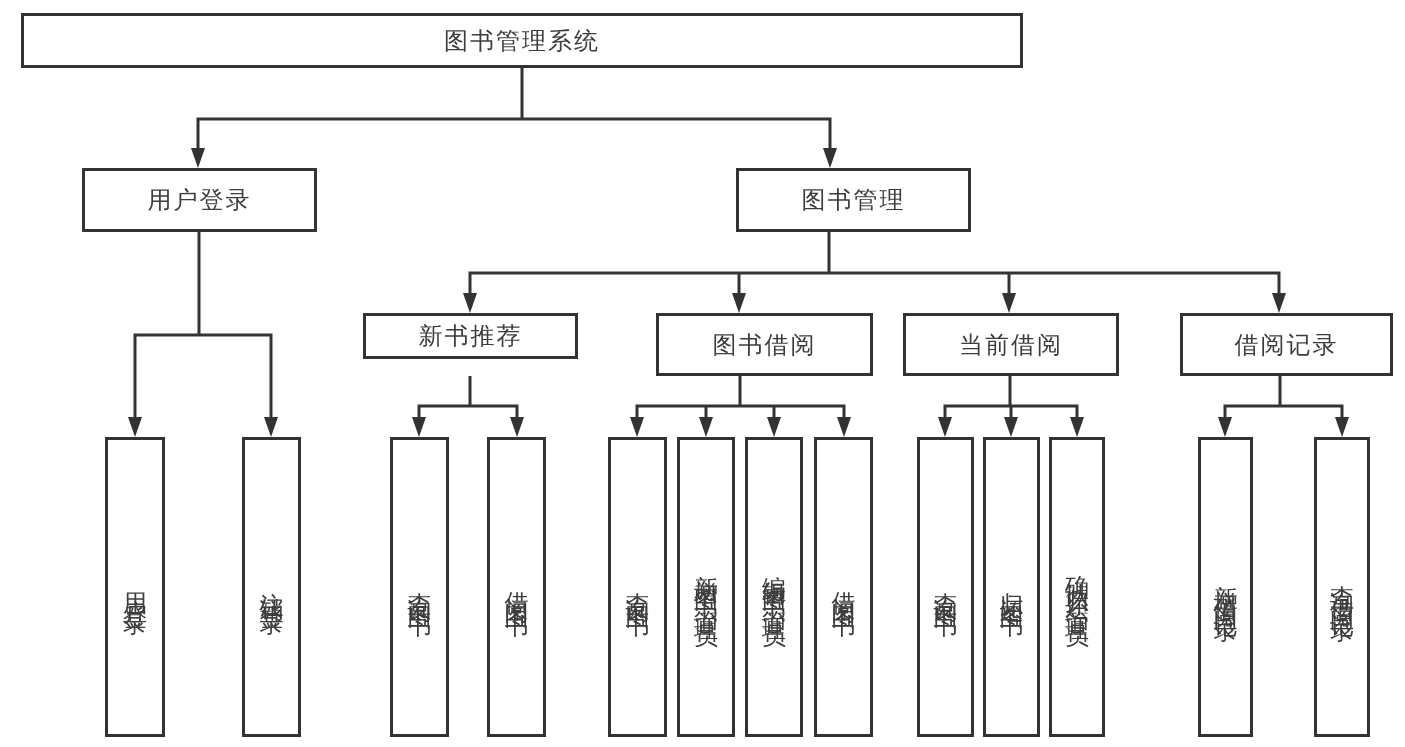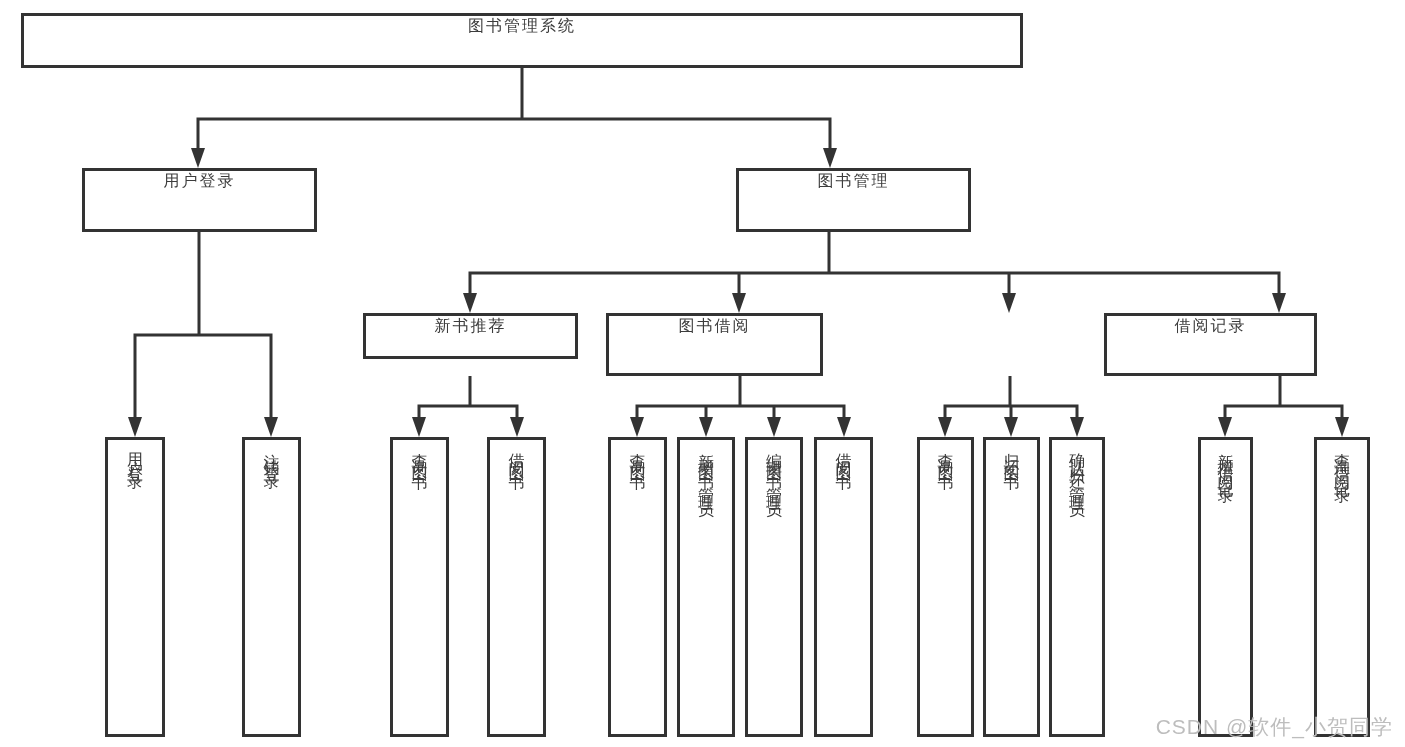--- a/index.html
+++ b/index.html
@@ -28,23 +28,23 @@
     fill: var(--line, #333333);
     stroke: none;
   }
   .node {
     position: absolute;
     box-sizing: border-box;
     border: 3px solid var(--line, #333333);
     background: var(--box-background, #ffffff);
     color: var(--text, #3c3c3c);
     display: flex;
-    align-items: flex-start;
+    align-items: center;
     justify-content: center;
-    font-size: 16px;
+    font-size: 24px;
   }
   .node.h span {
     letter-spacing: 2px;
     white-space: nowrap;
   }
   .node.leaf span {
     writing-mode: vertical-rl;
     text-orientation: mixed;
     letter-spacing: 7px;
     line-height: 1;
@@ -121,24 +121,27 @@
   <div class="node h" style="left:82px; top:168px; width:235px; height:64px;">
     <span>用户登录</span>
   </div>
   <div class="node h" style="left:712px; top:168px; width:235px; height:64px;margin-left:24px;">
     <span>图书管理</span>
   </div>
 
   <div class="node h" style="left:363px; top:313px; width:215px; height:46px;">
     <span>新书推荐</span>
   </div>
-  <div class="node h" style="left:606px; top:313px; width:217px; height:63px;">
+  <div class="node h" style="left:656px; top:313px; width:217px; height:63px;">
     <span>图书借阅</span>
   </div>
-  <div class="node h" style="left:1104px; top:313px; width:213px; height:63px;">
+  <div class="node h" style="left:903px; top:313px; width:216px; height:63px;">
+    <span>当前借阅</span>
+  </div>
+  <div class="node h" style="left:1180px; top:313px; width:213px; height:63px;">
     <span>借阅记录</span>
   </div>
 
   <div class="node leaf" style="left:105px; top:437px; width:60px; height:300px;">
     <span>用户登录</span>
   </div>
   <div class="node leaf" style="left:242px; top:437px; width:59px; height:300px;">
     <span>注销登录</span>
   </div>
 
@@ -172,15 +175,14 @@
     <span>确认归还（管理员）</span>
   </div>
 
   <div class="node leaf" style="left:1198px; top:437px; width:55px; height:300px;">
     <span>新增借阅记录</span>
   </div>
   <div class="node leaf" style="left:1314px; top:437px; width:56px; height:300px;">
     <span>查询借阅记录</span>
   </div>
 
-  <div class="watermark">CSDN @软件_小贺同学</div>
 
 </div>
 
 </body></html>

